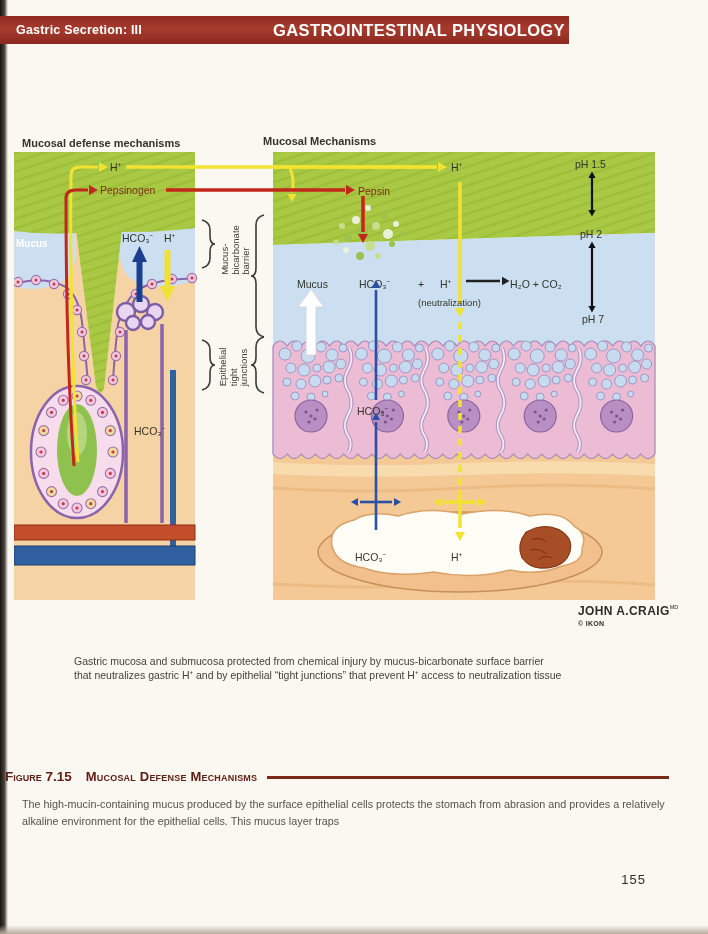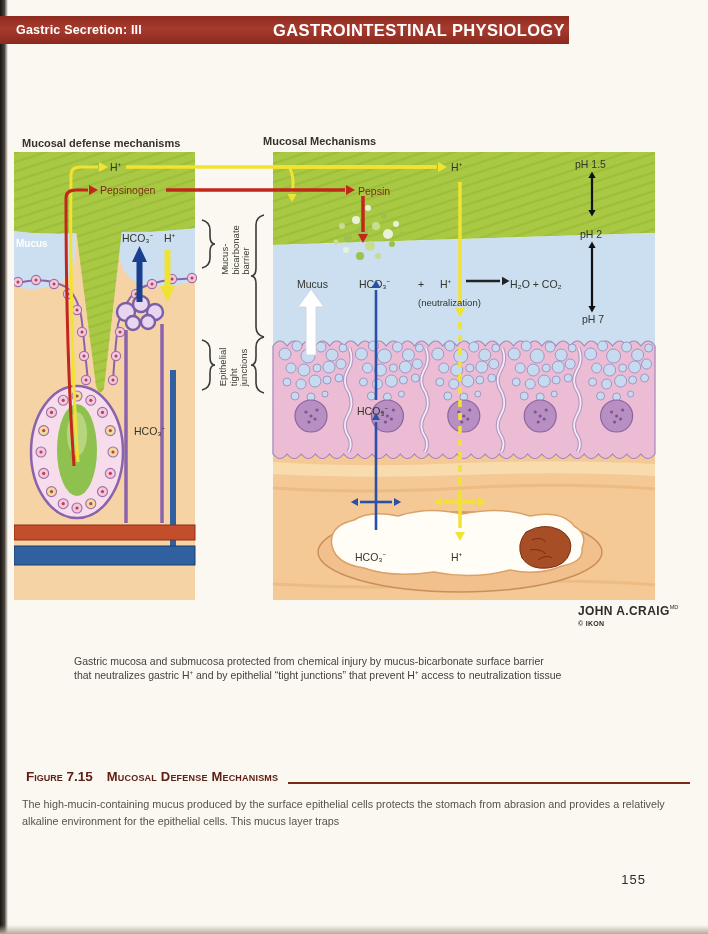--- a/index.html
+++ b/index.html
@@ -28,21 +28,21 @@
   
   .vlabel{position:absolute;transform:translate(-50%,-50%) rotate(-90deg);
     font-size:9.5px;line-height:10.5px;color:#3A3A30;white-space:nowrap;text-align:left;}
   
   #caption{left:74px;top:614px;width:505px;font-size:10.5px;line-height:14px;color:#44423E;margin-top:40px;}
   #credit{left:578px;top:601px;color:#2E2C28;}
   #credit .artist{font-size:12px;font-weight:bold;letter-spacing:.4px;}
   #credit .md{font-size:5.5px;vertical-align:super;}
   #credit .logo{font-size:7px;font-weight:bold;margin-top:1px;letter-spacing:.3px;}
   
-  #fig-heading{left:26px;top:769px;width:664px;display:flex;align-items:flex-end;}
+  #fig-heading{left:5px;top:769px;width:664px;display:flex;align-items:center;}
   #fig-heading .fignum{font-variant:small-caps;font-weight:bold;font-size:13.5px;color:#5E2014;}
   #fig-heading .figtitle{font-variant:small-caps;font-weight:bold;font-size:13px;color:#5E2014;
      margin-left:14px;letter-spacing:.2px;}
   #fig-heading .rule{flex:1;height:2.5px;background:#7A2818;margin-left:10px;margin-top:2px;}
   
   #body-cols{left:22px;top:796px;width:664px;display:flex;gap:26px;}
   #body-cols .col{flex:1;font-size:10.8px;line-height:16.5px;color:#57524A;}
   
   #page-num{right:62px;top:872px;font-size:13px;color:#2E2C2A;letter-spacing:1px;}
 </style>

